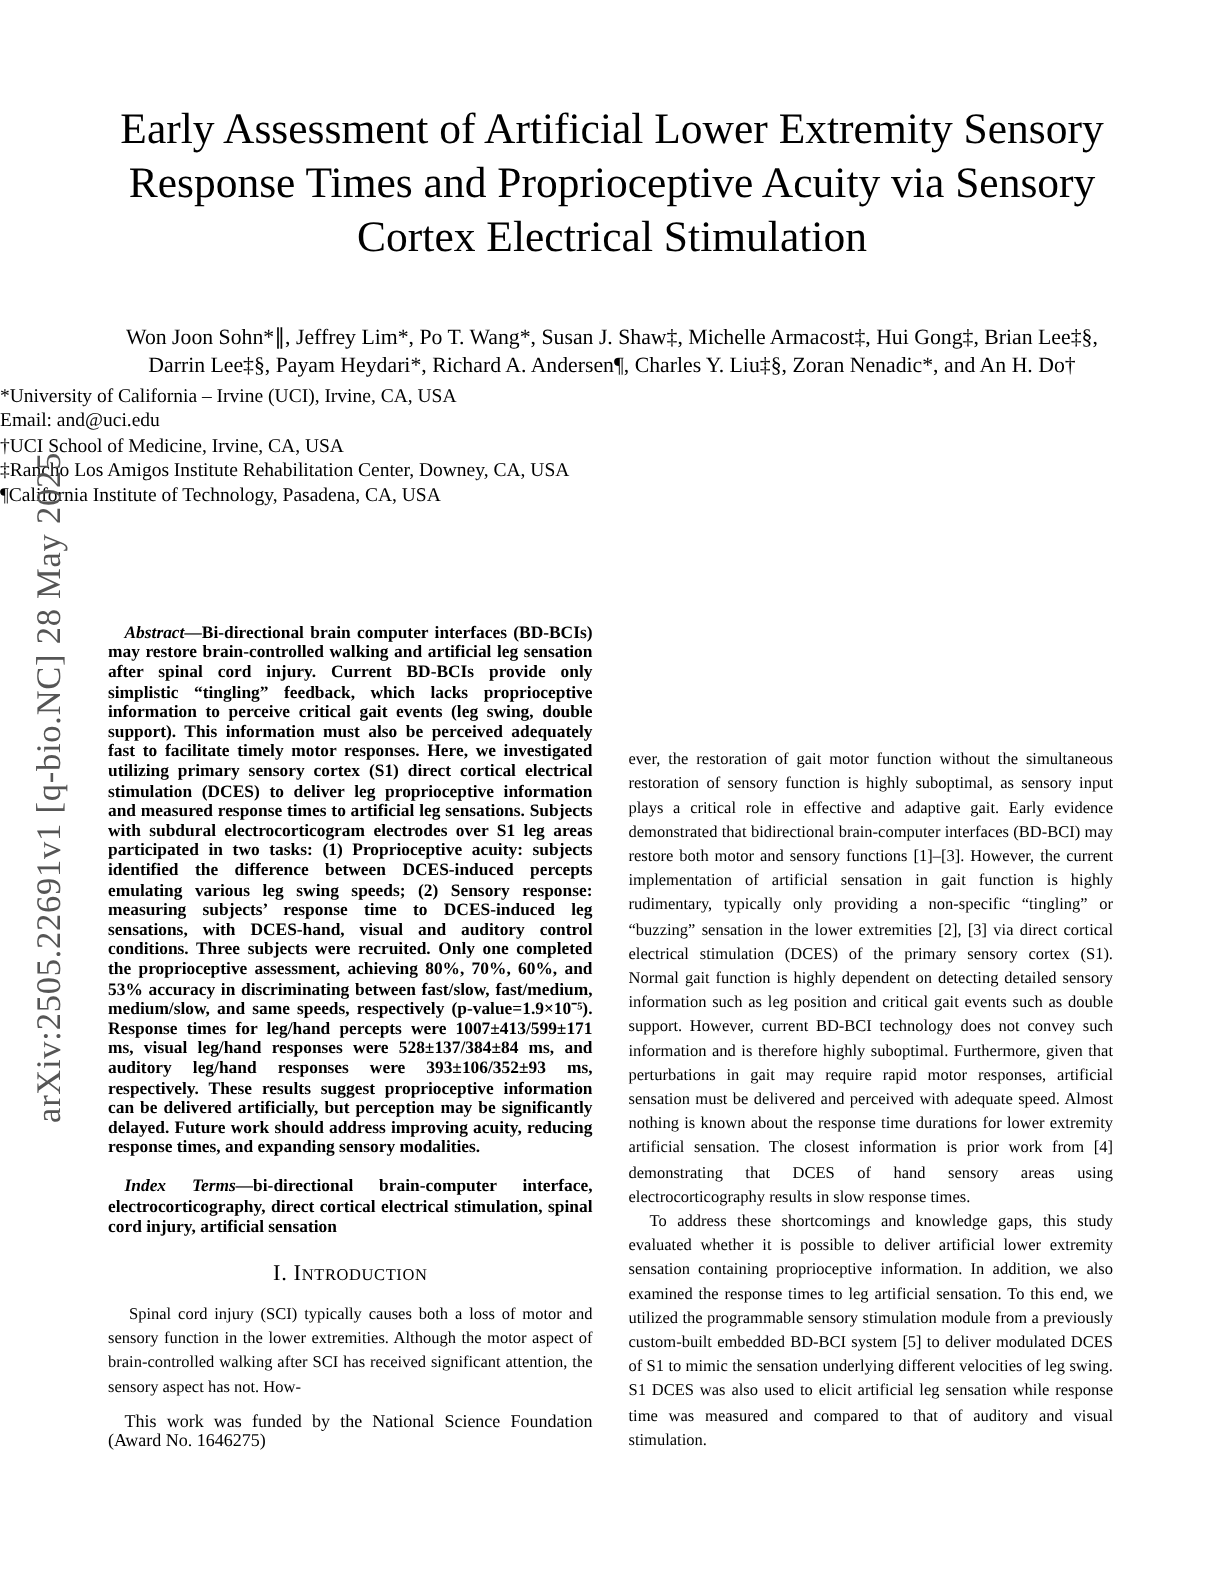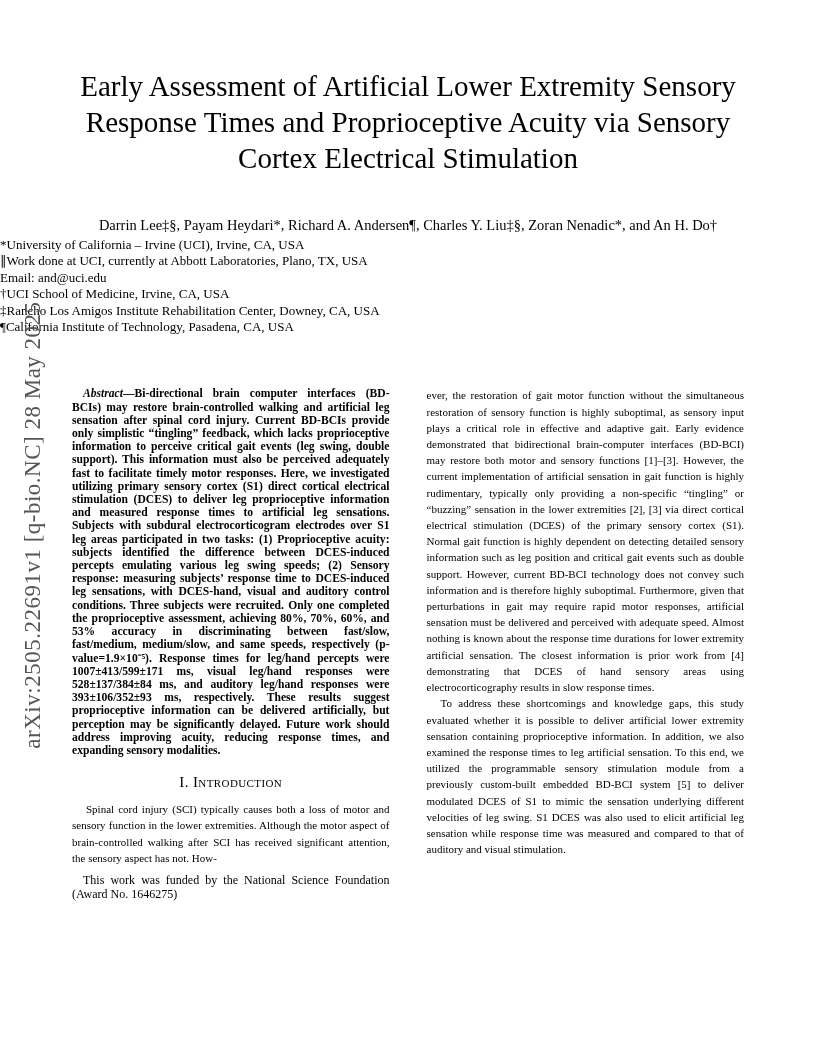--- a/index.html
+++ b/index.html
@@ -39,24 +39,24 @@
     line-height: 19px;
   }
   .affiliations {
     margin-top: 2px;
     text-align: left;
     font-size: 13px;
     line-height: 16.4px;
   }
   .columns {
     display: flex;
-    gap: 37px;
+    gap: 24px;
     margin: 52px 72px 0 72px;
     min-height: 578px;
-    align-items: flex-start;
+    align-items: flex-end;
   }
   .col {
     width: 323px;
     display: flex;
     flex-direction: column;
   }
   .abstract, .index-terms {
     font-size: 11.6px;
     font-weight: bold;
     line-height: 13.2px;
@@ -95,37 +95,38 @@
 </head>
 <body>
 
 <div class="page">
 
   <div class="arxiv-label">arXiv:2505.22691v1  [q-bio.NC]  28 May 2025</div>
 
   <h1 class="title">Early Assessment of Artificial Lower Extremity Sensory Response Times and Proprioceptive Acuity via Sensory Cortex Electrical Stimulation</h1>
 
   <div class="authors">
+    <div>Won Joon Sohn*∥, Jeffrey Lim*, Po T. Wang*, Susan J. Shaw‡, Michelle Armacost‡, Hui Gong‡, Brian Lee‡§,</div>
     <div>Darrin Lee‡§, Payam Heydari*, Richard A. Andersen¶, Charles Y. Liu‡§, Zoran Nenadic*, and An H. Do†</div>
   </div>
 
   <div class="affiliations">
     <div>*University of California – Irvine (UCI), Irvine, CA, USA</div>
-    <div>∥Work done at UCI, currently at Abbott Laboratories, Plano, TX, USA</div>
     <div>Email: and@uci.edu</div>
     <div>†UCI School of Medicine, Irvine, CA, USA</div>
     <div>‡Rancho Los Amigos Institute Rehabilitation Center, Downey, CA, USA</div>
     <div>¶California Institute of Technology, Pasadena, CA, USA</div>
   </div>
 
   <div class="columns">
 
     <div class="col">
       <p class="abstract"><span class="lead-label">Abstract—</span><span>Bi-directional brain computer interfaces (BD-BCIs) may restore brain-controlled walking and artificial leg sensation after spinal cord injury. Current BD-BCIs provide only simplistic “tingling” feedback, which lacks proprioceptive information to perceive critical gait events (leg swing, double support). This information must also be perceived adequately fast to facilitate timely motor responses. Here, we investigated utilizing primary sensory cortex (S1) direct cortical electrical stimulation (DCES) to deliver leg proprioceptive information and measured response times to artificial leg sensations. Subjects with subdural electrocorticogram electrodes over S1 leg areas participated in two tasks: (1) Proprioceptive acuity: subjects identified the difference between DCES-induced percepts emulating various leg swing speeds; (2) Sensory response: measuring subjects’ response time to DCES-induced leg sensations, with DCES-hand, visual and auditory control conditions. Three subjects were recruited. Only one completed the proprioceptive assessment, achieving 80%, 70%, 60%, and 53% accuracy in discriminating between fast/slow, fast/medium, medium/slow, and same speeds, respectively (p-value=1.9×10⁻⁵). Response times for leg/hand percepts were 1007±413/599±171 ms, visual leg/hand responses were 528±137/384±84 ms, and auditory leg/hand responses were 393±106/352±93 ms, respectively. These results suggest proprioceptive information can be delivered artificially, but perception may be significantly delayed. Future work should address improving acuity, reducing response times, and expanding sensory modalities.</span></p>
 
+      <p class="index-terms"><span class="lead-label">Index Terms—</span><span>bi-directional brain-computer interface, electrocorticography, direct cortical electrical stimulation, spinal cord injury, artificial sensation</span></p>
 
       <h2 class="section-heading">I. Introduction</h2>
 
       <p class="body-par">Spinal cord injury (SCI) typically causes both a loss of motor and sensory function in the lower extremities. Although the motor aspect of brain-controlled walking after SCI has received significant attention, the sensory aspect has not. How-</p>
 
       <div class="footnote">This work was funded by the National Science Foundation (Award No. 1646275)</div>
     </div>
 
     <div class="col">
       <p class="body-par noindent">ever, the restoration of gait motor function without the simultaneous restoration of sensory function is highly suboptimal, as sensory input plays a critical role in effective and adaptive gait. Early evidence demonstrated that bidirectional brain-computer interfaces (BD-BCI) may restore both motor and sensory functions [1]–[3]. However, the current implementation of artificial sensation in gait function is highly rudimentary, typically only providing a non-specific “tingling” or “buzzing” sensation in the lower extremities [2], [3] via direct cortical electrical stimulation (DCES) of the primary sensory cortex (S1). Normal gait function is highly dependent on detecting detailed sensory information such as leg position and critical gait events such as double support. However, current BD-BCI technology does not convey such information and is therefore highly suboptimal. Furthermore, given that perturbations in gait may require rapid motor responses, artificial sensation must be delivered and perceived with adequate speed. Almost nothing is known about the response time durations for lower extremity artificial sensation. The closest information is prior work from [4] demonstrating that DCES of hand sensory areas using electrocorticography results in slow response times.</p>

